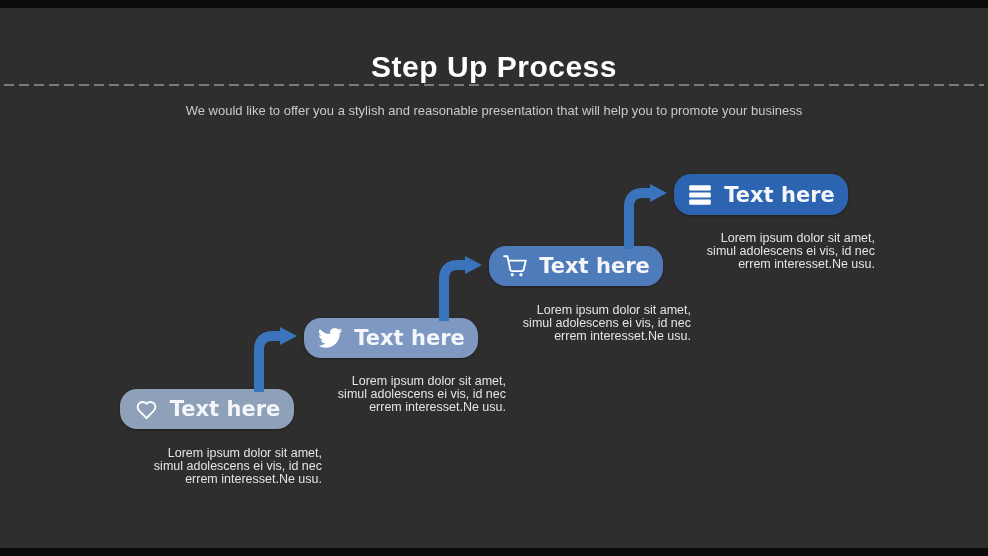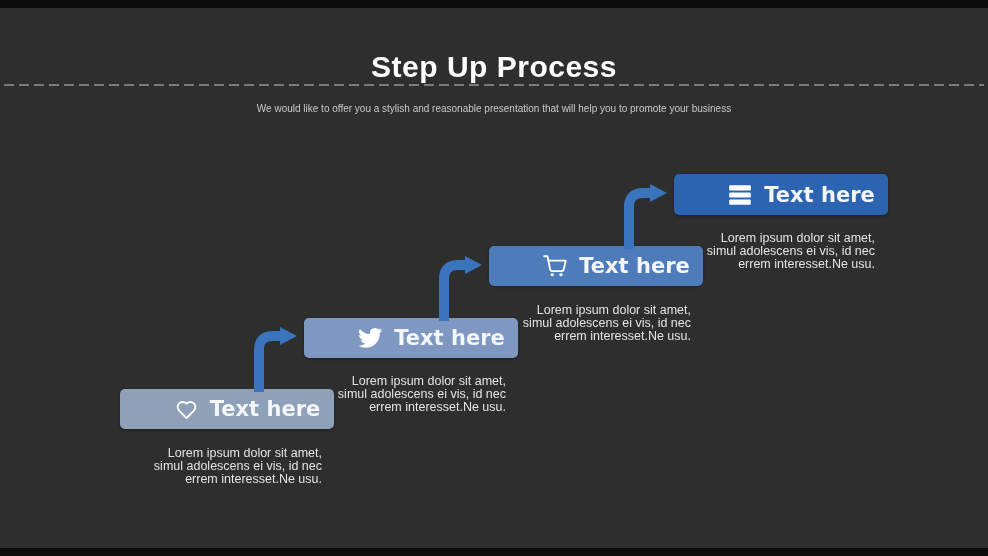--- a/index.html
+++ b/index.html
@@ -17,28 +17,27 @@
     color:#ffffff;font-size:30px;font-weight:bold;letter-spacing:.5px;
     font-family:Liberation Sans, sans-serif;
     margin-top:28px;
   }
   .divider{
     position:absolute;top:84px;left:4px;right:4px;height:2px;
     background:repeating-linear-gradient(90deg,#7b7b7b 0 10px,transparent 10px 15px);
   }
   .subtitle{
     position:absolute;top:103px;left:0;width:100%;text-align:center;
-    color:#c9c9c9;font-size:10px;
+    color:#c9c9c9;font-size:13px;
   }
 
   .step{
-    position:absolute;width:174px;height:40px;border-radius:5px;
+    position:absolute;width:174px;height:40px;border-radius:17px;
     display:flex;align-items:center;justify-content:center;gap:11px;
     box-shadow:0 1px 3px rgba(0,0,0,.35);
-    padding-left:40px;
   }
   .step .icon{display:flex;align-items:center}
   .step .label{
     font-size:21px;font-weight:bold;color:#f4f6fa;
     font-family:"DejaVu Sans", sans-serif;
   }
   .s1{left:120px;top:389px}
   .s2{left:304px;top:318px}
   .s3{left:489px;top:246px}
   .s4{left:674px;top:174px;height:41px}

